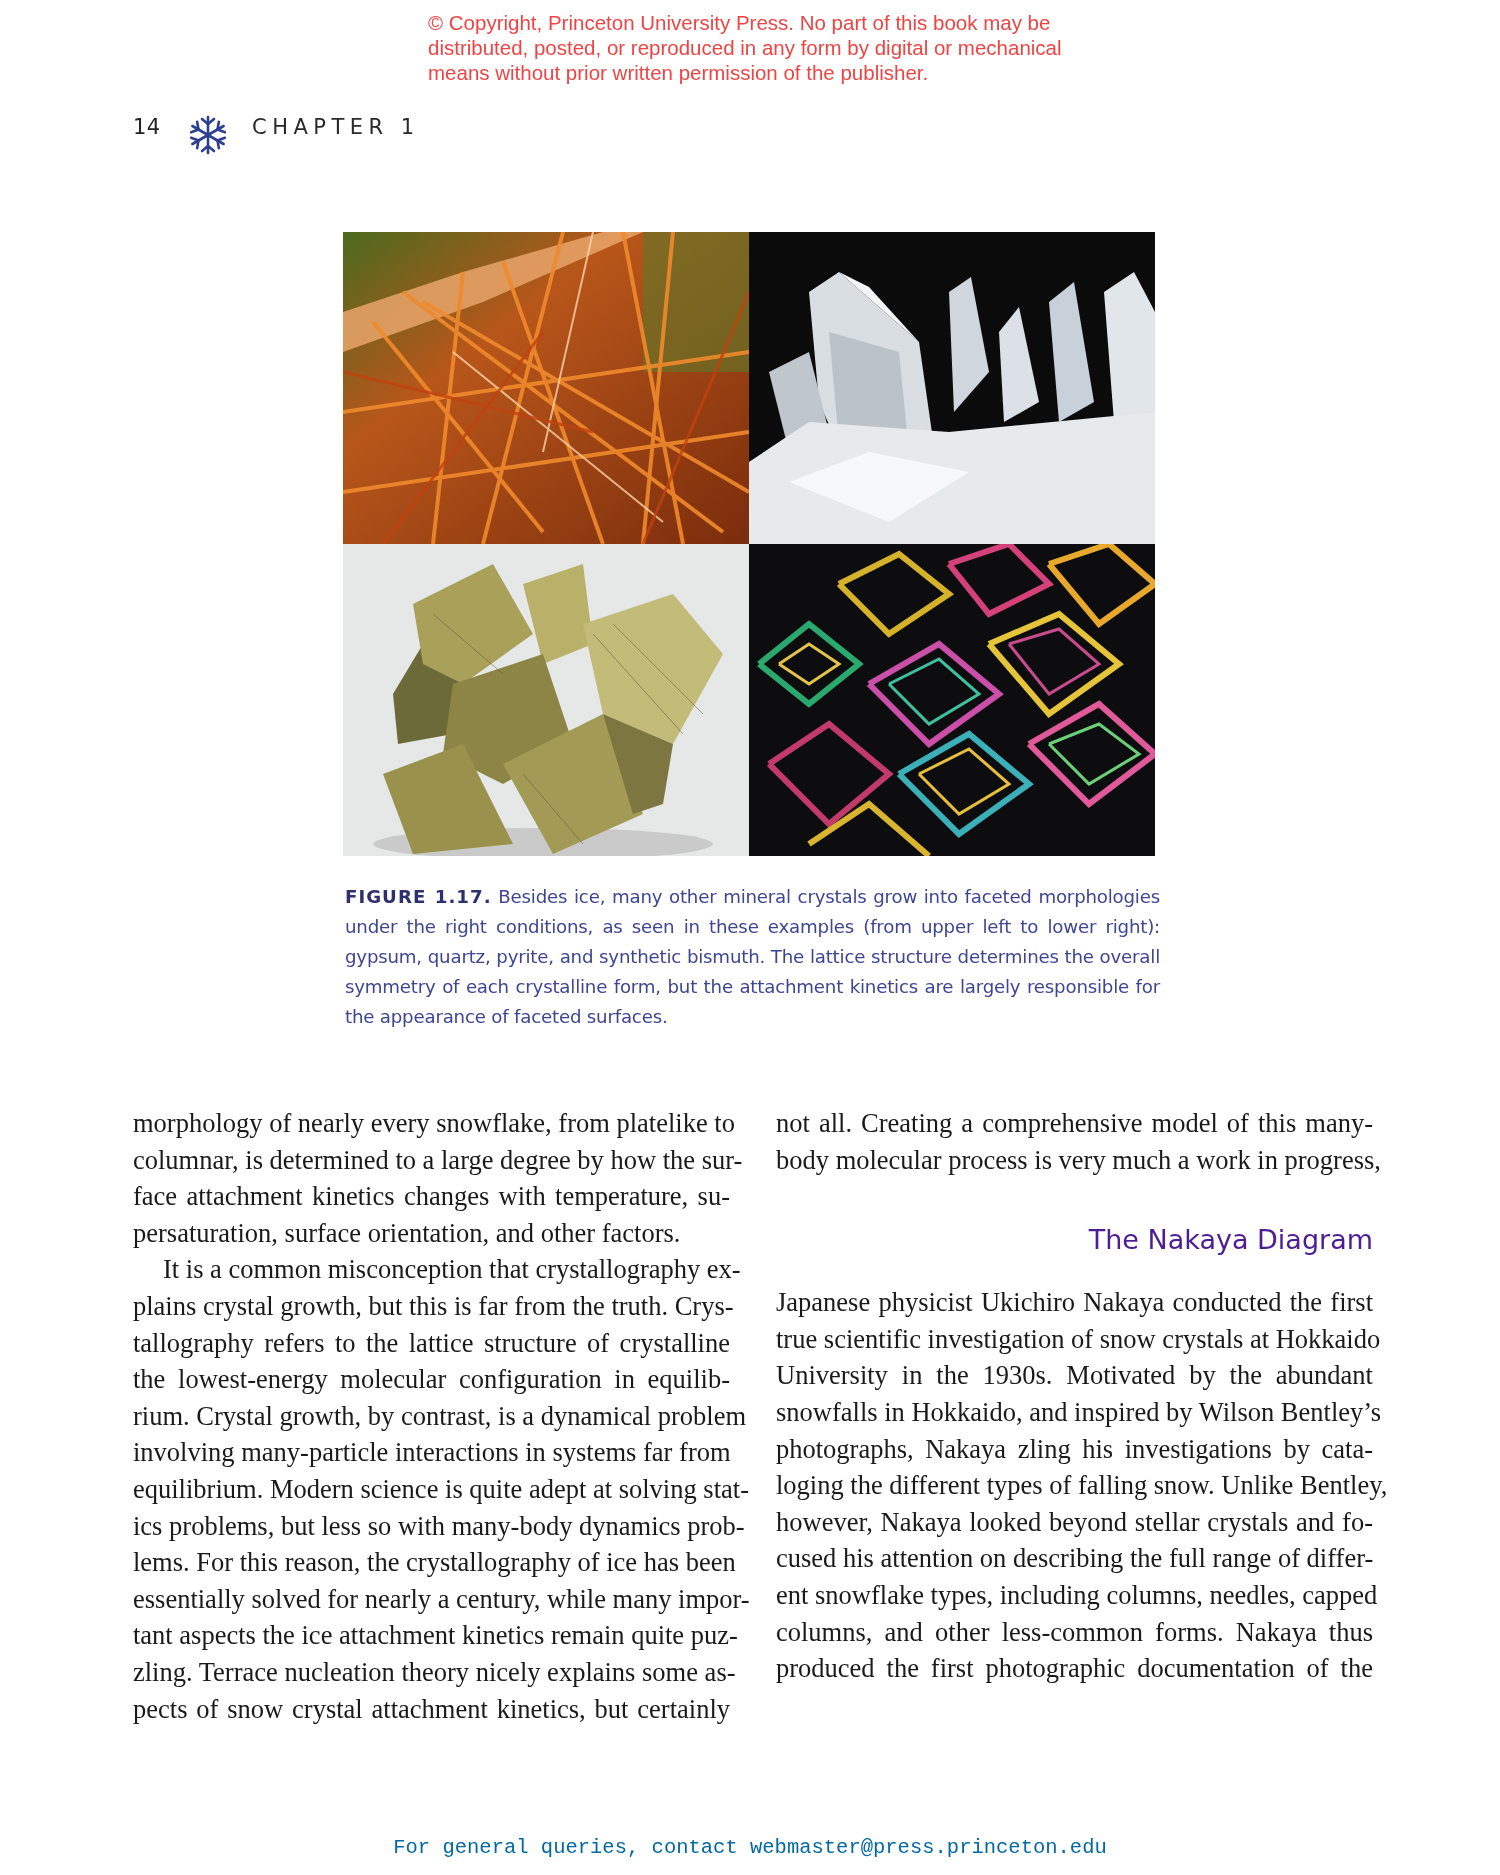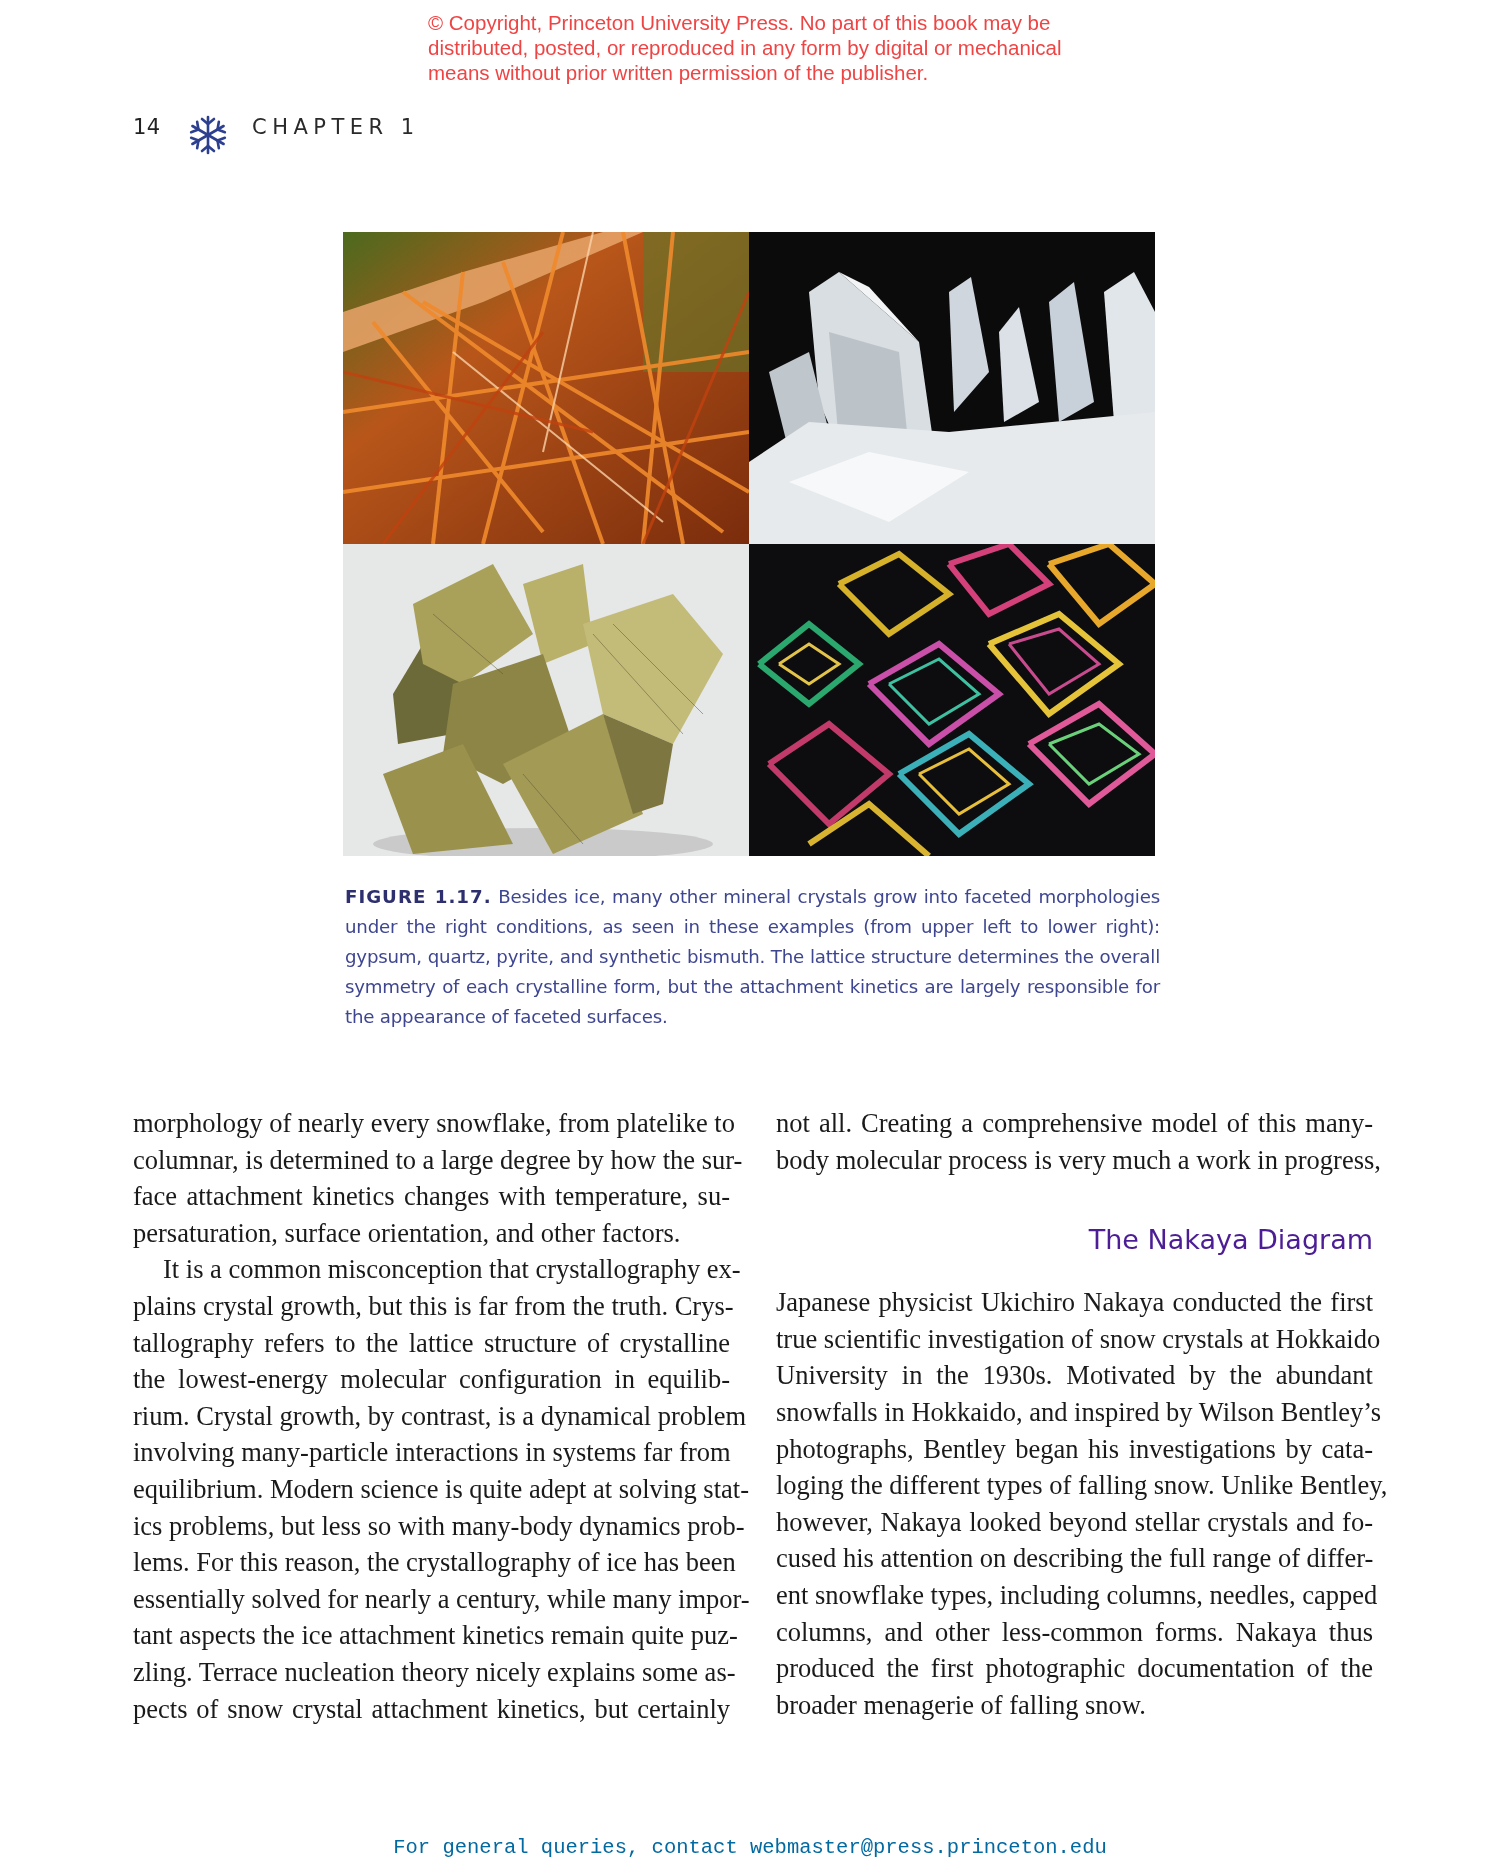--- a/index.html
+++ b/index.html
@@ -219,24 +219,23 @@
   <p>
     <span class="line">not all. Creating a comprehensive model of this many-</span>
     <span class="line">body molecular process is very much a work in progress,</span>
   </p>
   <h2 class="section-heading">The Nakaya Diagram</h2>
   <p>
     <span class="line">Japanese physicist Ukichiro Nakaya conducted the first</span>
     <span class="line">true scientific investigation of snow crystals at Hokkaido</span>
     <span class="line">University in the 1930s. Motivated by the abundant</span>
     <span class="line">snowfalls in Hokkaido, and inspired by Wilson Bentley’s</span>
-    <span class="line">photographs, Bentley began his investigations by cata-</span>
+    <span class="line">photographs, Nakaya zling his investigations by cata-</span>
     <span class="line">loging the different types of falling snow. Unlike Bentley,</span>
     <span class="line">however, Nakaya looked beyond stellar crystals and fo-</span>
     <span class="line">cused his attention on describing the full range of differ-</span>
     <span class="line">ent snowflake types, including columns, needles, capped</span>
     <span class="line">columns, and other less-common forms. Nakaya thus</span>
     <span class="line">produced the first photographic documentation of the</span>
-    <span class="line last">broader menagerie of falling snow.</span>
   </p>
 </div>
 
 <div class="footer">For general queries, contact webmaster@press.princeton.edu</div>
 
 </body></html>

